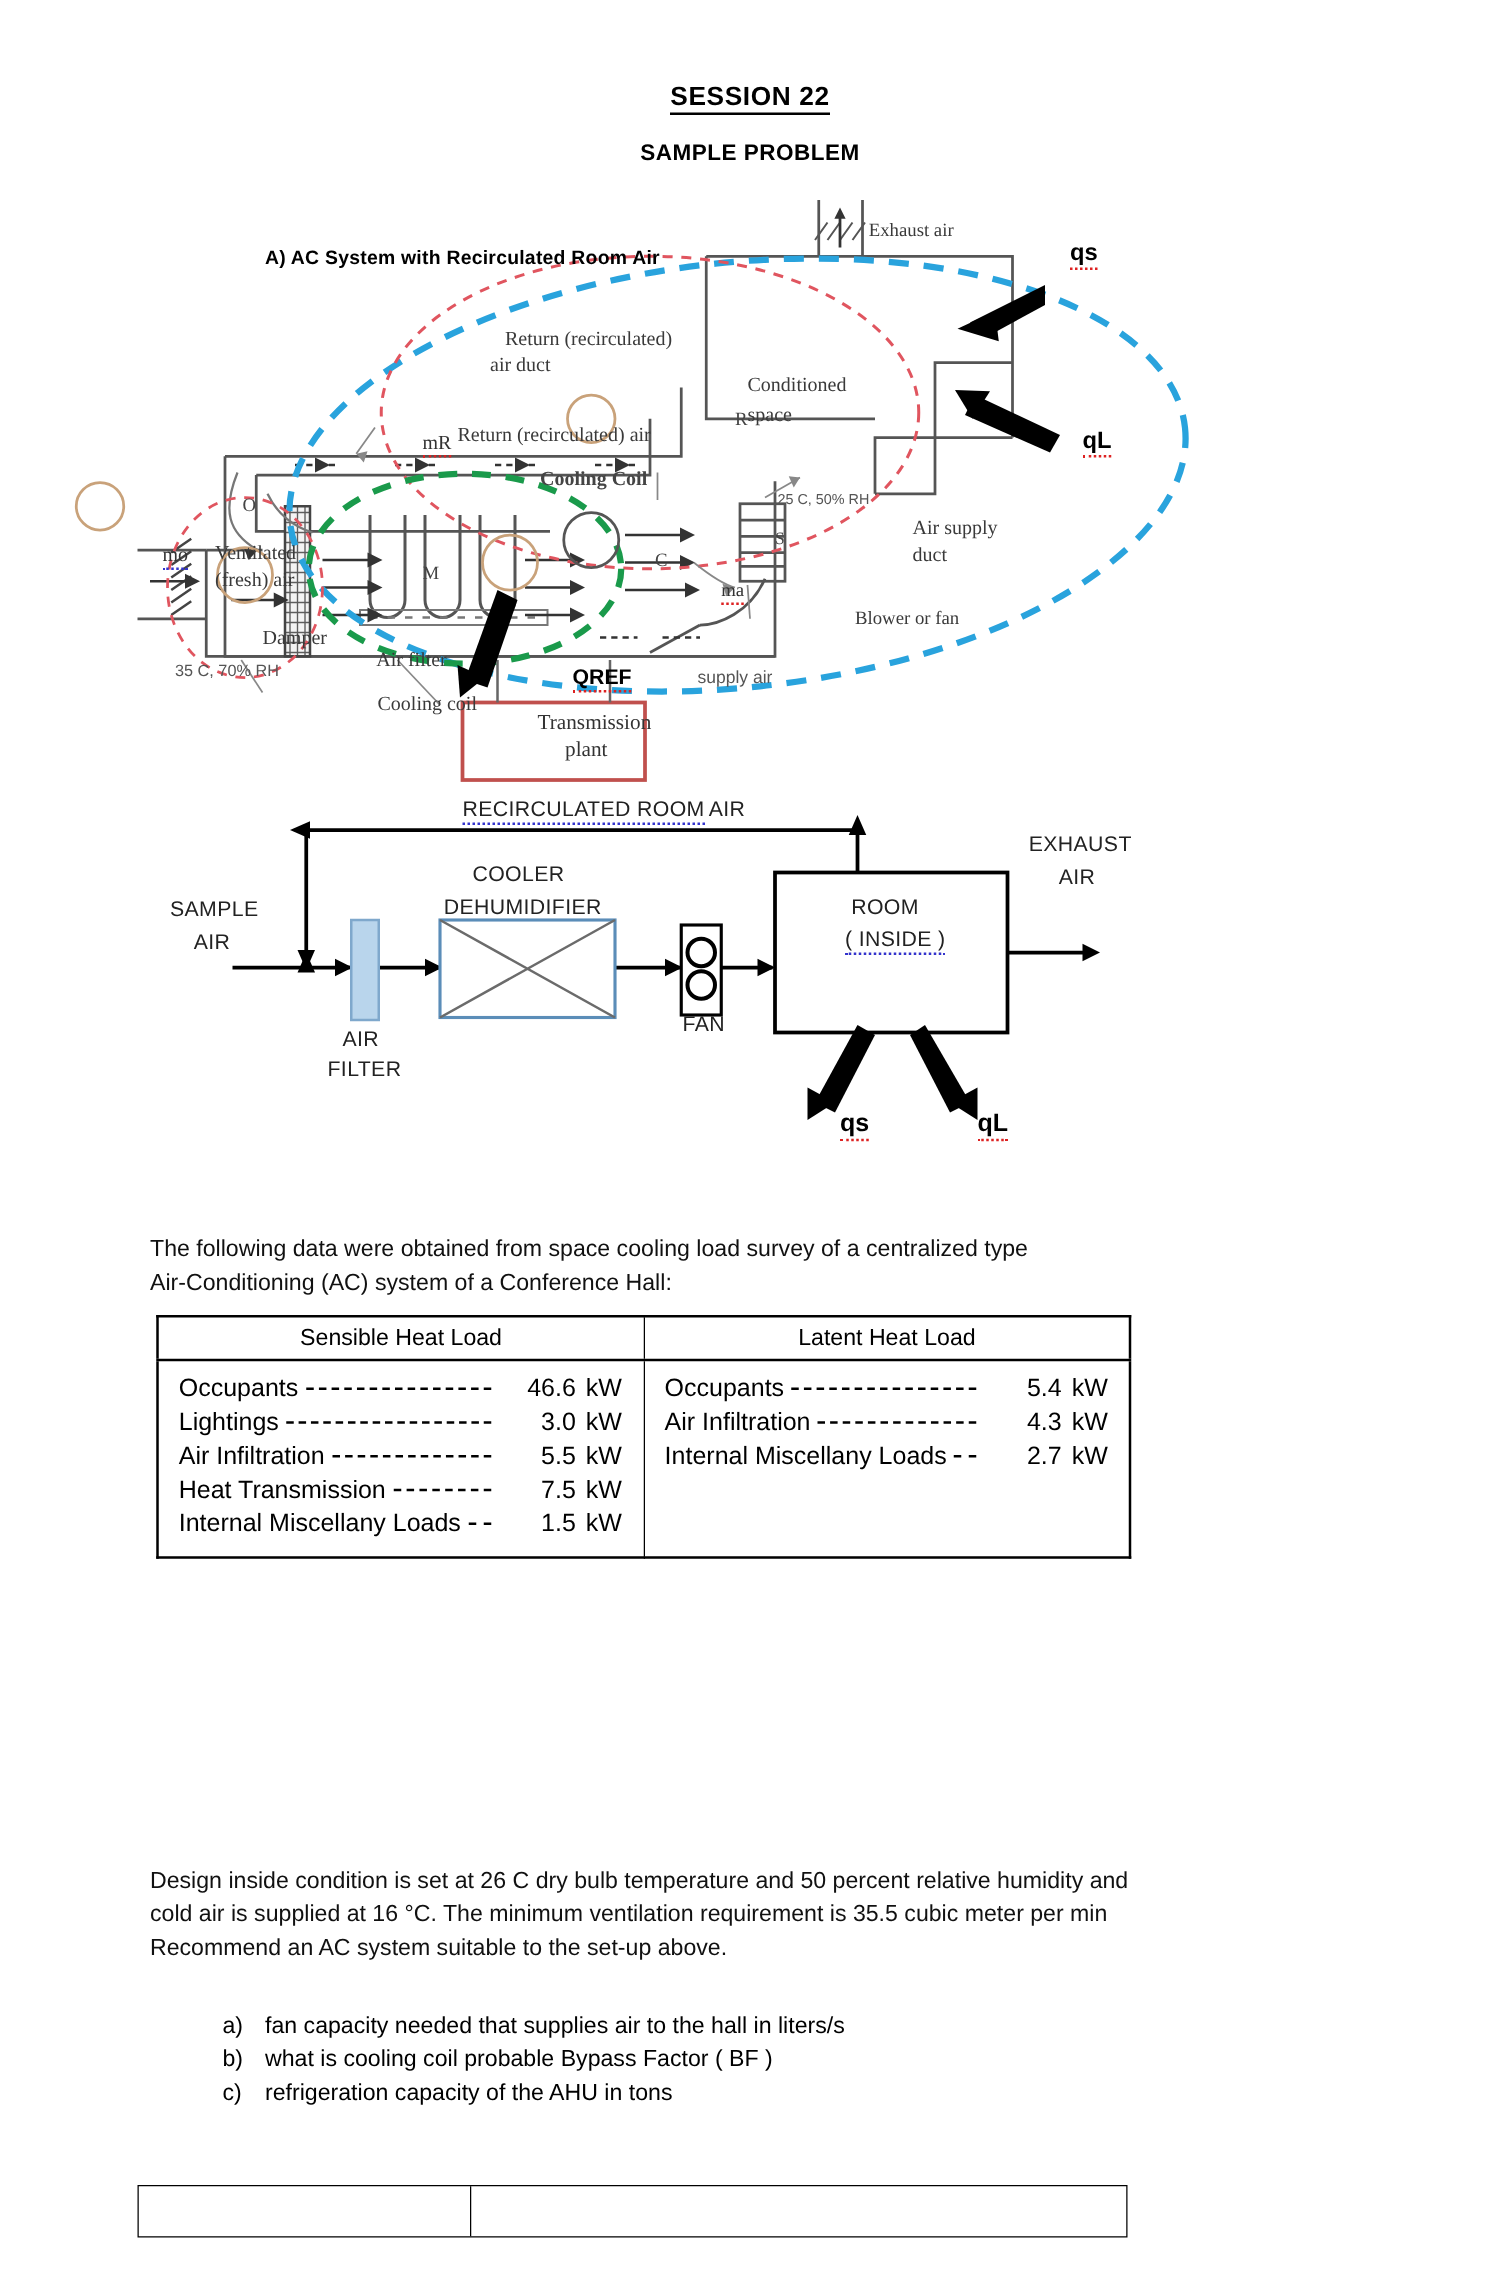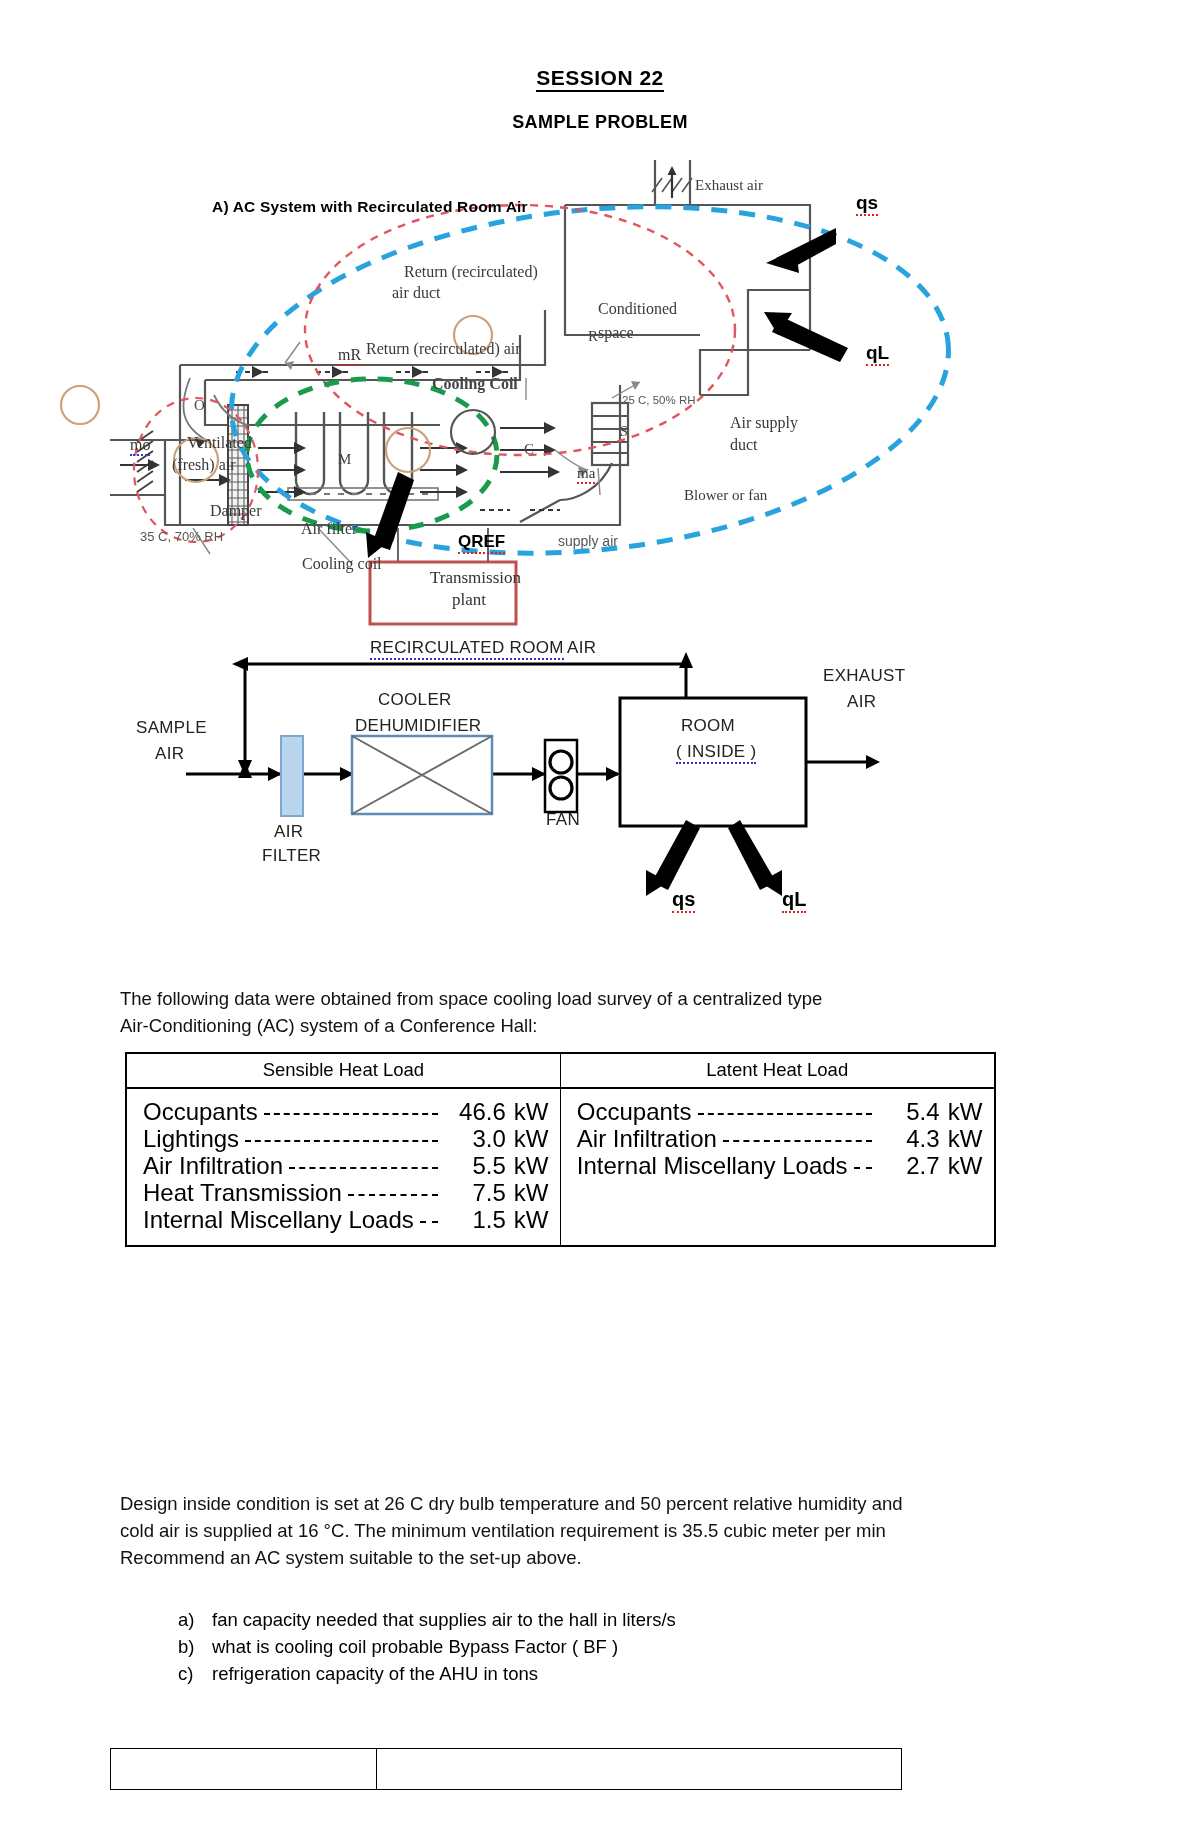--- a/index.html
+++ b/index.html
@@ -56,21 +56,21 @@
     position:absolute;left:125px;top:1052px;width:695px;
     border:2px solid #000;border-collapse:collapse;
   }
   .tbl td,.tbl th{border:1px solid #000;}
   .thead td{
     text-align:center;font-size:18.5px;padding:5px 0 6px;font-weight:normal;
     border-bottom:2px solid #000;
   }
   .tcell{vertical-align:top;padding:9px 0 12px 0;}
   .tcell .ln{
-    display:flex;align-items:baseline;font-size:24px;line-height:27px;
+    display:flex;align-items:baseline;font-size:20px;line-height:27px;
     padding-left:16px;white-space:nowrap;
   }
   .tcell .nm{flex:none;}
   .tcell .dash{
     flex:1;margin:0 6px;overflow:hidden;
     border-bottom:2px dashed #000;position:relative;top:-5px;min-width:18px;
   }
   .tcell .val{flex:none;text-align:right;width:62px;}
   .tcell .unit{flex:none;width:46px;text-align:left;padding-left:8px;}
 
@@ -269,21 +269,21 @@
 
     <div class="f1txt" style="left:432px;top:225px;font-size:16px;font-weight:bold;color:#444;">Cooling Coil</div>
 
     <div class="f1txt" style="left:194px;top:247px;font-size:15px;color:#444;">O</div>
     <div class="f1txt" style="left:588px;top:178px;font-size:15px;color:#444;">R</div>
     <div class="f1txt" style="left:338px;top:301px;font-size:15px;color:#444;">M</div>
     <div class="f1txt" style="left:524px;top:291px;font-size:15px;color:#444;">C</div>
     <div class="f1txt" style="left:620px;top:274px;font-size:14px;color:#444;">S</div>
 
     <div class="sq" style="left:130px;top:286px;font-size:16px;color:#333;"><span class="squigb">mo</span></div>
-    <div class="f1txt" style="left:172px;top:284px;font-size:16px;margin-left:15px;">Ventilated</div>
+    <div class="f1txt" style="left:172px;top:284px;font-size:16px;">Ventilated</div>
     <div class="f1txt" style="left:172px;top:306px;font-size:16px;">(fresh) air</div>
     <div class="f1sans" style="left:140px;top:333px;font-size:13px;">35 C, 70% RH</div>
     <div class="f1txt" style="left:210px;top:352px;font-size:16px;">Damper</div>
 
     <div class="f1txt" style="left:301px;top:370px;font-size:16px;">Air filter</div>
     <div class="f1txt" style="left:302px;top:405px;font-size:16px;">Cooling coil</div>
 
     <div class="sq" style="left:577px;top:315px;font-size:15px;color:#333;"><span class="squig">ma</span></div>
     <div class="f1sans" style="left:558px;top:337px;font-size:14px;">supply air</div>
 

